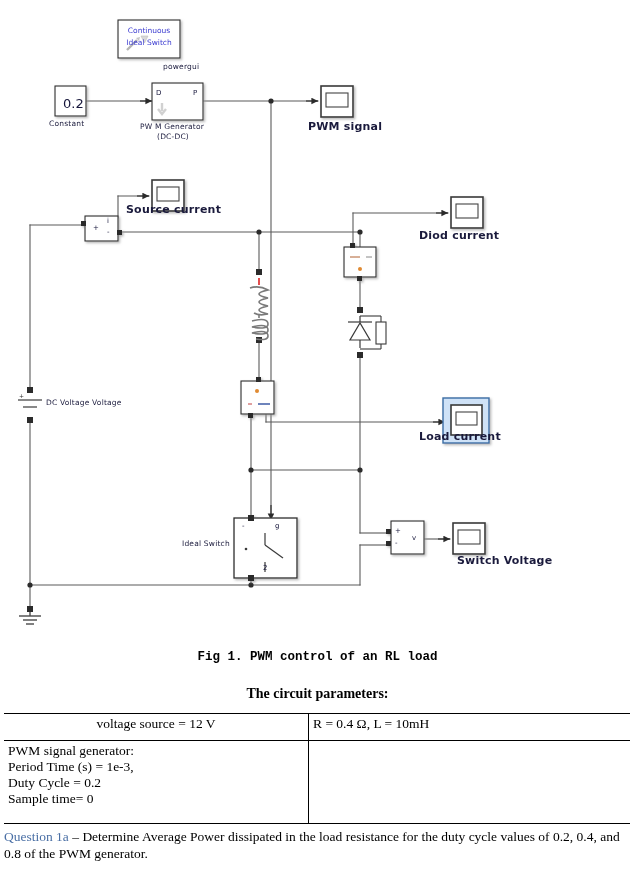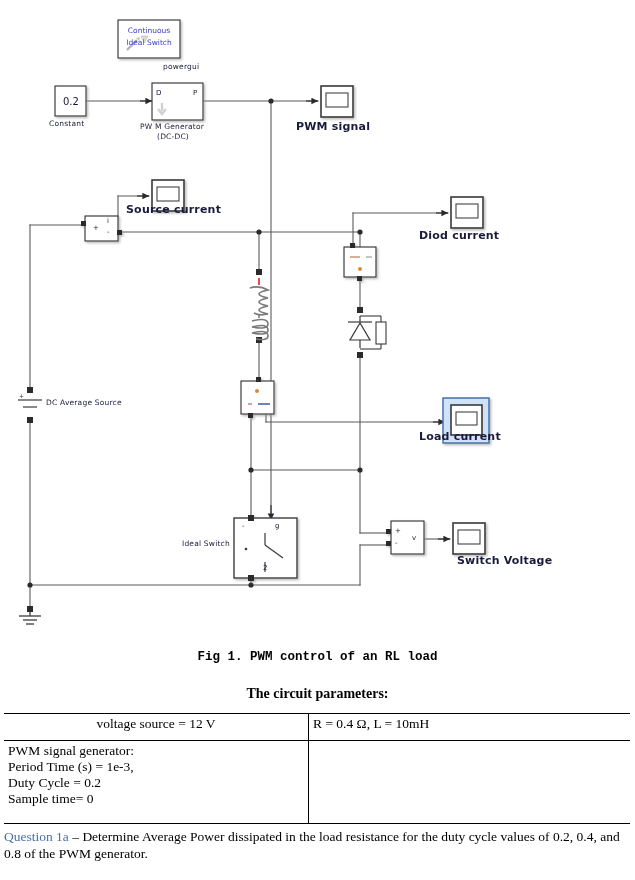--- a/index.html
+++ b/index.html
@@ -31,21 +31,21 @@
     font-size:7.5px;
     color:#3b3bd0;
     text-align:center;
     line-height:9px;
     white-space:nowrap;
   }
 
   .const-val{
     position:absolute;
     font-family:"DejaVu Sans", sans-serif;
-    font-size:10px;
+    font-size:13px;
     color:#15153a;
   }
 
   .port-txt{
     position:absolute;
     font-family:"DejaVu Sans", sans-serif;
     font-size:7px;
     color:#15153a;
   }
 
@@ -318,27 +318,27 @@
   <div class="lbl lbl-small" style="left:119px;top:62px;margin-left:44px;">powergui</div>
 
   <div class="const-val" style="left:63px;top:96px;">0.2</div>
   <div class="lbl lbl-small" style="left:49px;top:119px;">Constant</div>
 
   <div class="port-txt" style="left:156px;top:89px;">D</div>
   <div class="port-txt" style="left:193px;top:89px;">P</div>
   <div class="lbl lbl-small" style="left:140px;top:122px;">PW M Generator</div>
   <div class="lbl lbl-small" style="left:157px;top:132px;">(DC-DC)</div>
 
-  <div class="lbl lbl-bold" style="left:296px;top:120px;">PWM signal</div>
+  <div class="lbl lbl-bold" style="left:308px;top:120px;">PWM signal</div>
   <div class="lbl lbl-bold" style="left:126px;top:203px;">Source current</div>
   <div class="lbl lbl-bold" style="left:419px;top:229px;">Diod current</div>
   <div class="lbl lbl-bold" style="left:419px;top:430px;">Load current</div>
   <div class="lbl lbl-bold" style="left:415px;top:554px;margin-left:42px;">Switch Voltage</div>
 
-  <div class="lbl lbl-small" style="left:46px;top:398px;">DC Average Source</div>
+  <div class="lbl lbl-small" style="left:46px;top:398px;">DC Voltage Voltage</div>
   <div class="lbl lbl-small" style="left:182px;top:539px;">Ideal Switch</div>
 
   <div class="port-txt" style="left:93px;top:224px;">+</div>
   <div class="port-txt" style="left:107px;top:228px;">-</div>
   <div class="port-txt" style="left:107px;top:217px;">i</div>
 
   <div class="port-txt" style="left:395px;top:527px;">+</div>
   <div class="port-txt" style="left:395px;top:539px;">-</div>
   <div class="port-txt" style="left:412px;top:534px;">v</div>
 

